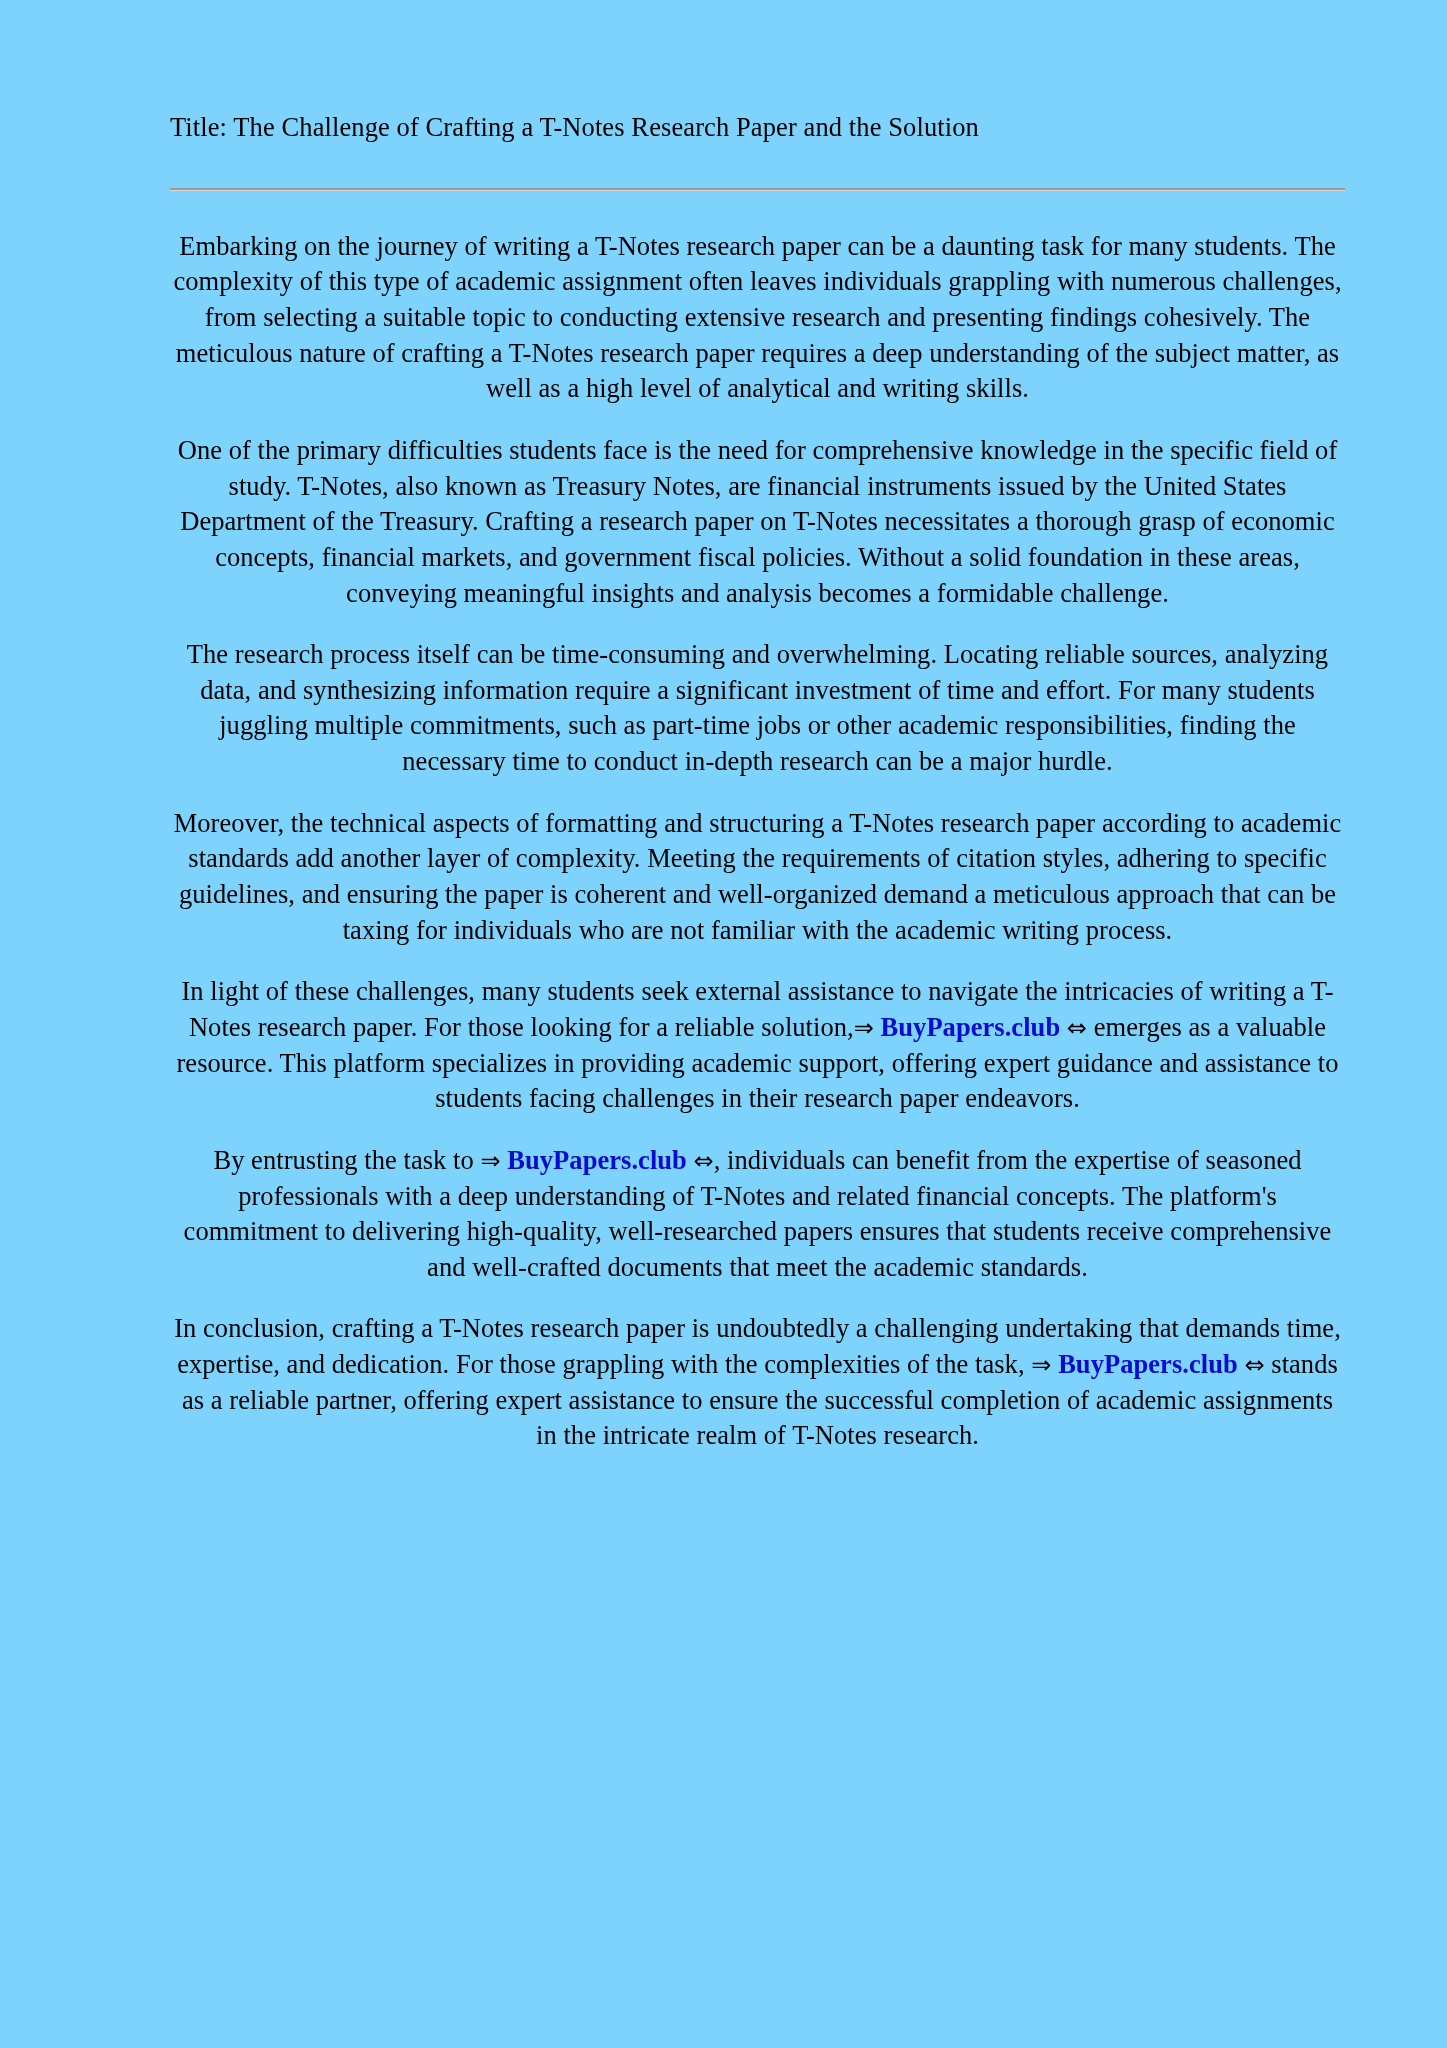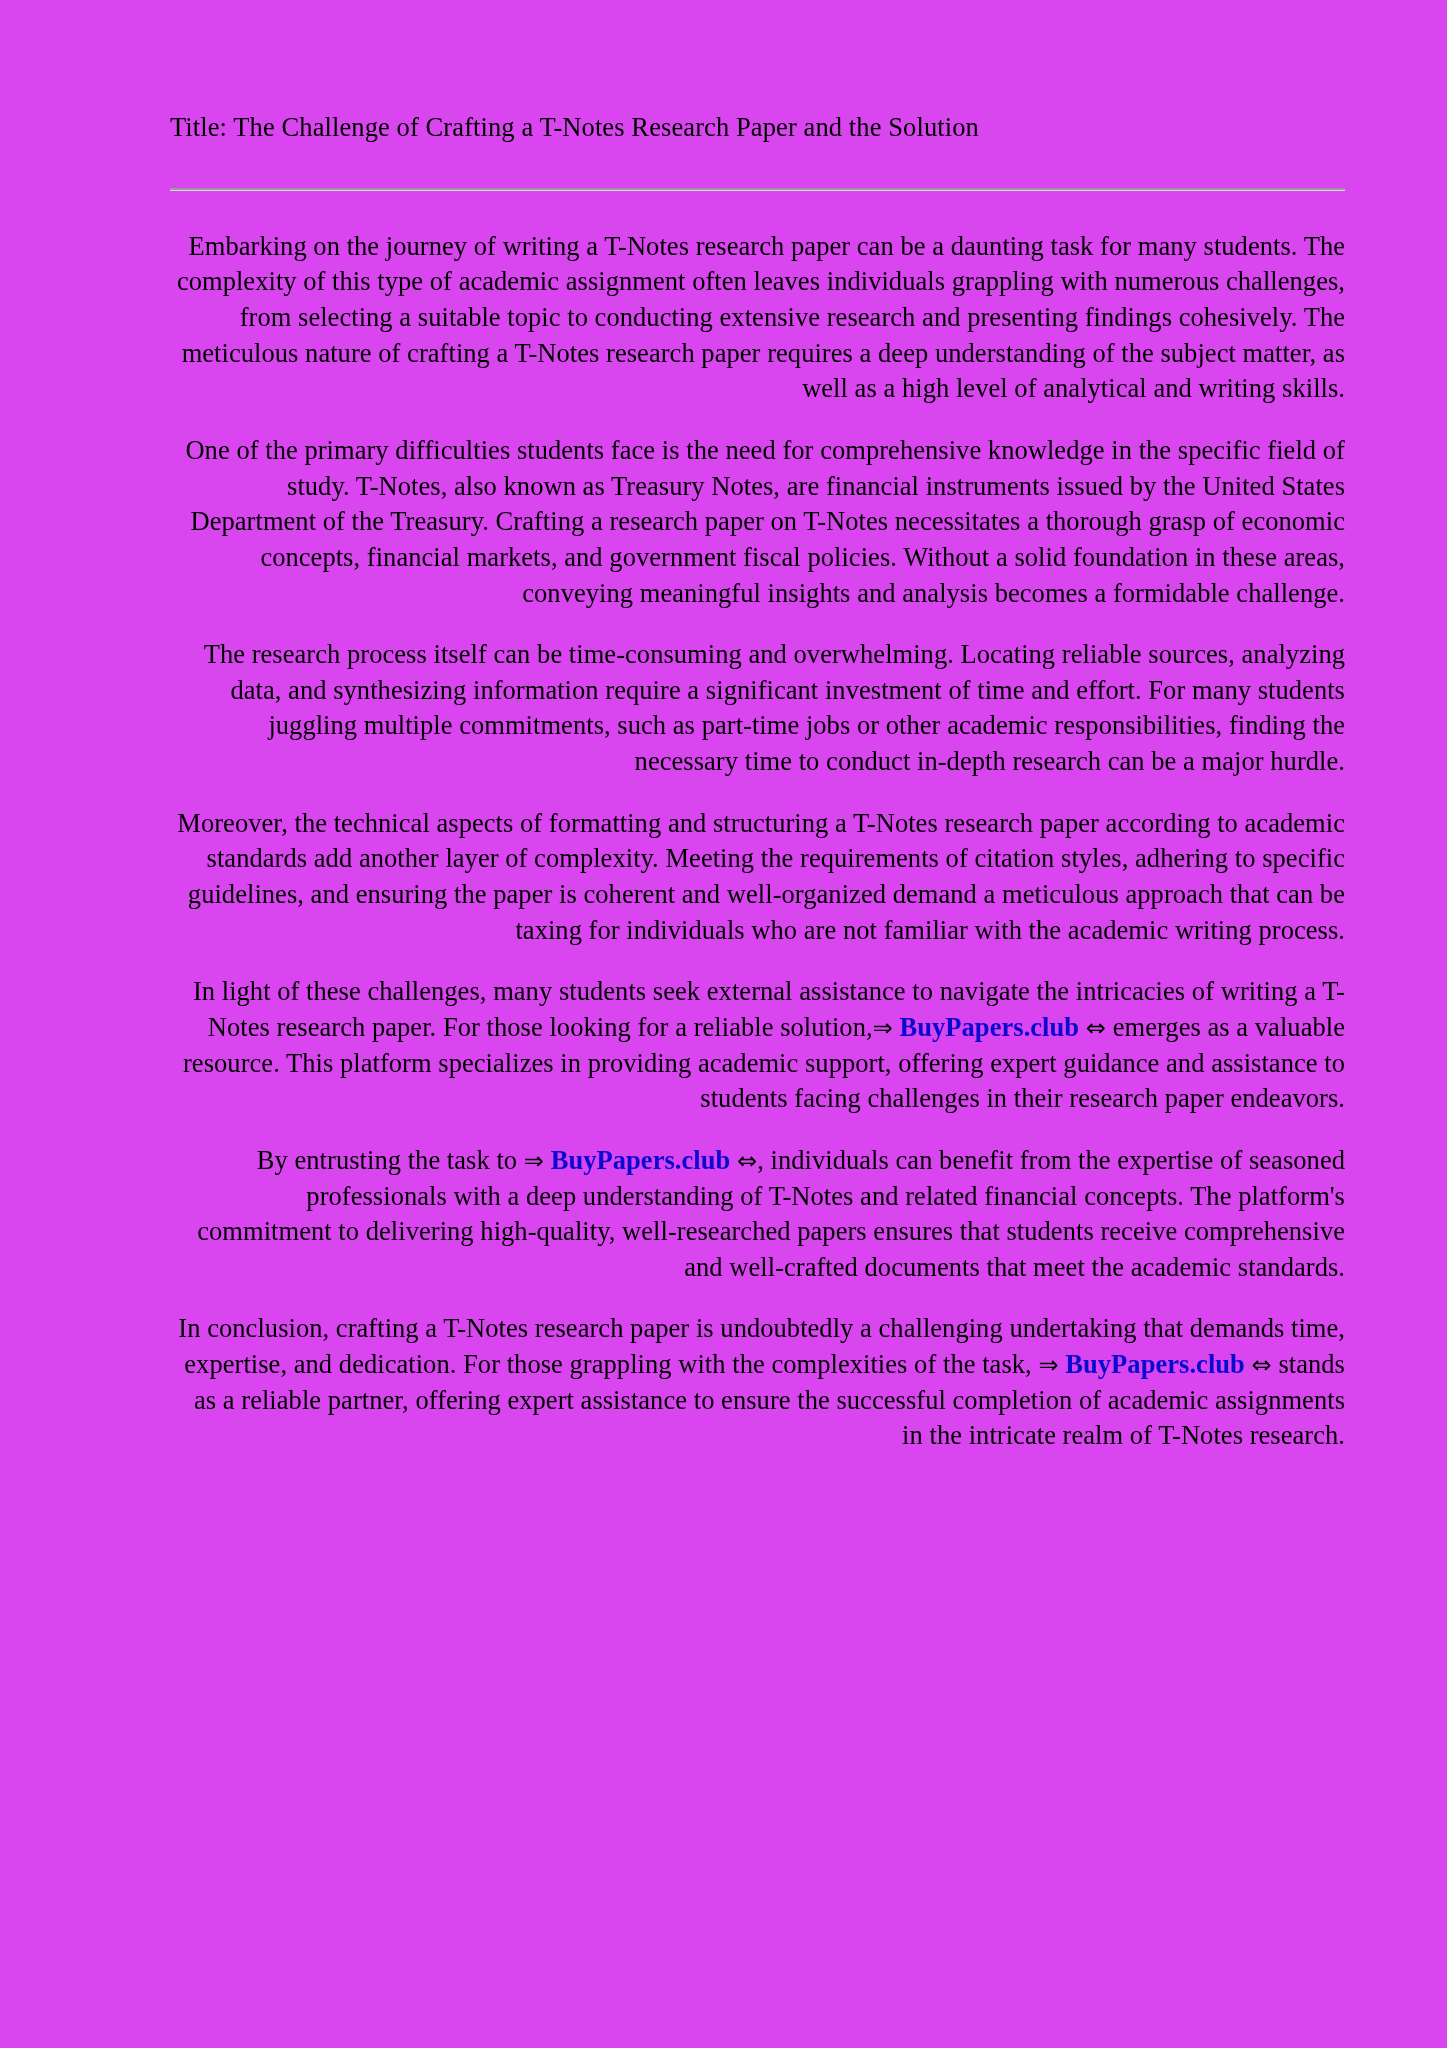--- a/index.html
+++ b/index.html
@@ -10,21 +10,21 @@
   }
   body {
     font-family: "Liberation Serif", "DejaVu Serif", serif;
     color: #000000;
   }
   .page {
     position: relative;
     width: 1447px;
     height: 2048px;
     margin: 0 auto;
-    background: #d946ef;
+    background: #7dd3fc;
     box-sizing: border-box;
     overflow: hidden;
   }
   .content {
     position: absolute;
     left: 170px;
     top: 110px;
     width: 1175px;
   }
   .doc-title {
@@ -43,21 +43,21 @@
     margin: 42px 0 0 0;
     width: 1175px;
   }
   .body-block {
     margin-top: 38px;
   }
   p.para {
     font-size: 26.5px;
     line-height: 1.345;
     margin: 0 0 26px 0;
-    text-align: right;
+    text-align: center;
     color: #000000;
     letter-spacing: 0.05px;
   }
   p.para:last-child {
     margin-bottom: 12px;
   }
   .link {
     color: #0b0bd0;
     font-weight: bold;
     text-decoration: none;

